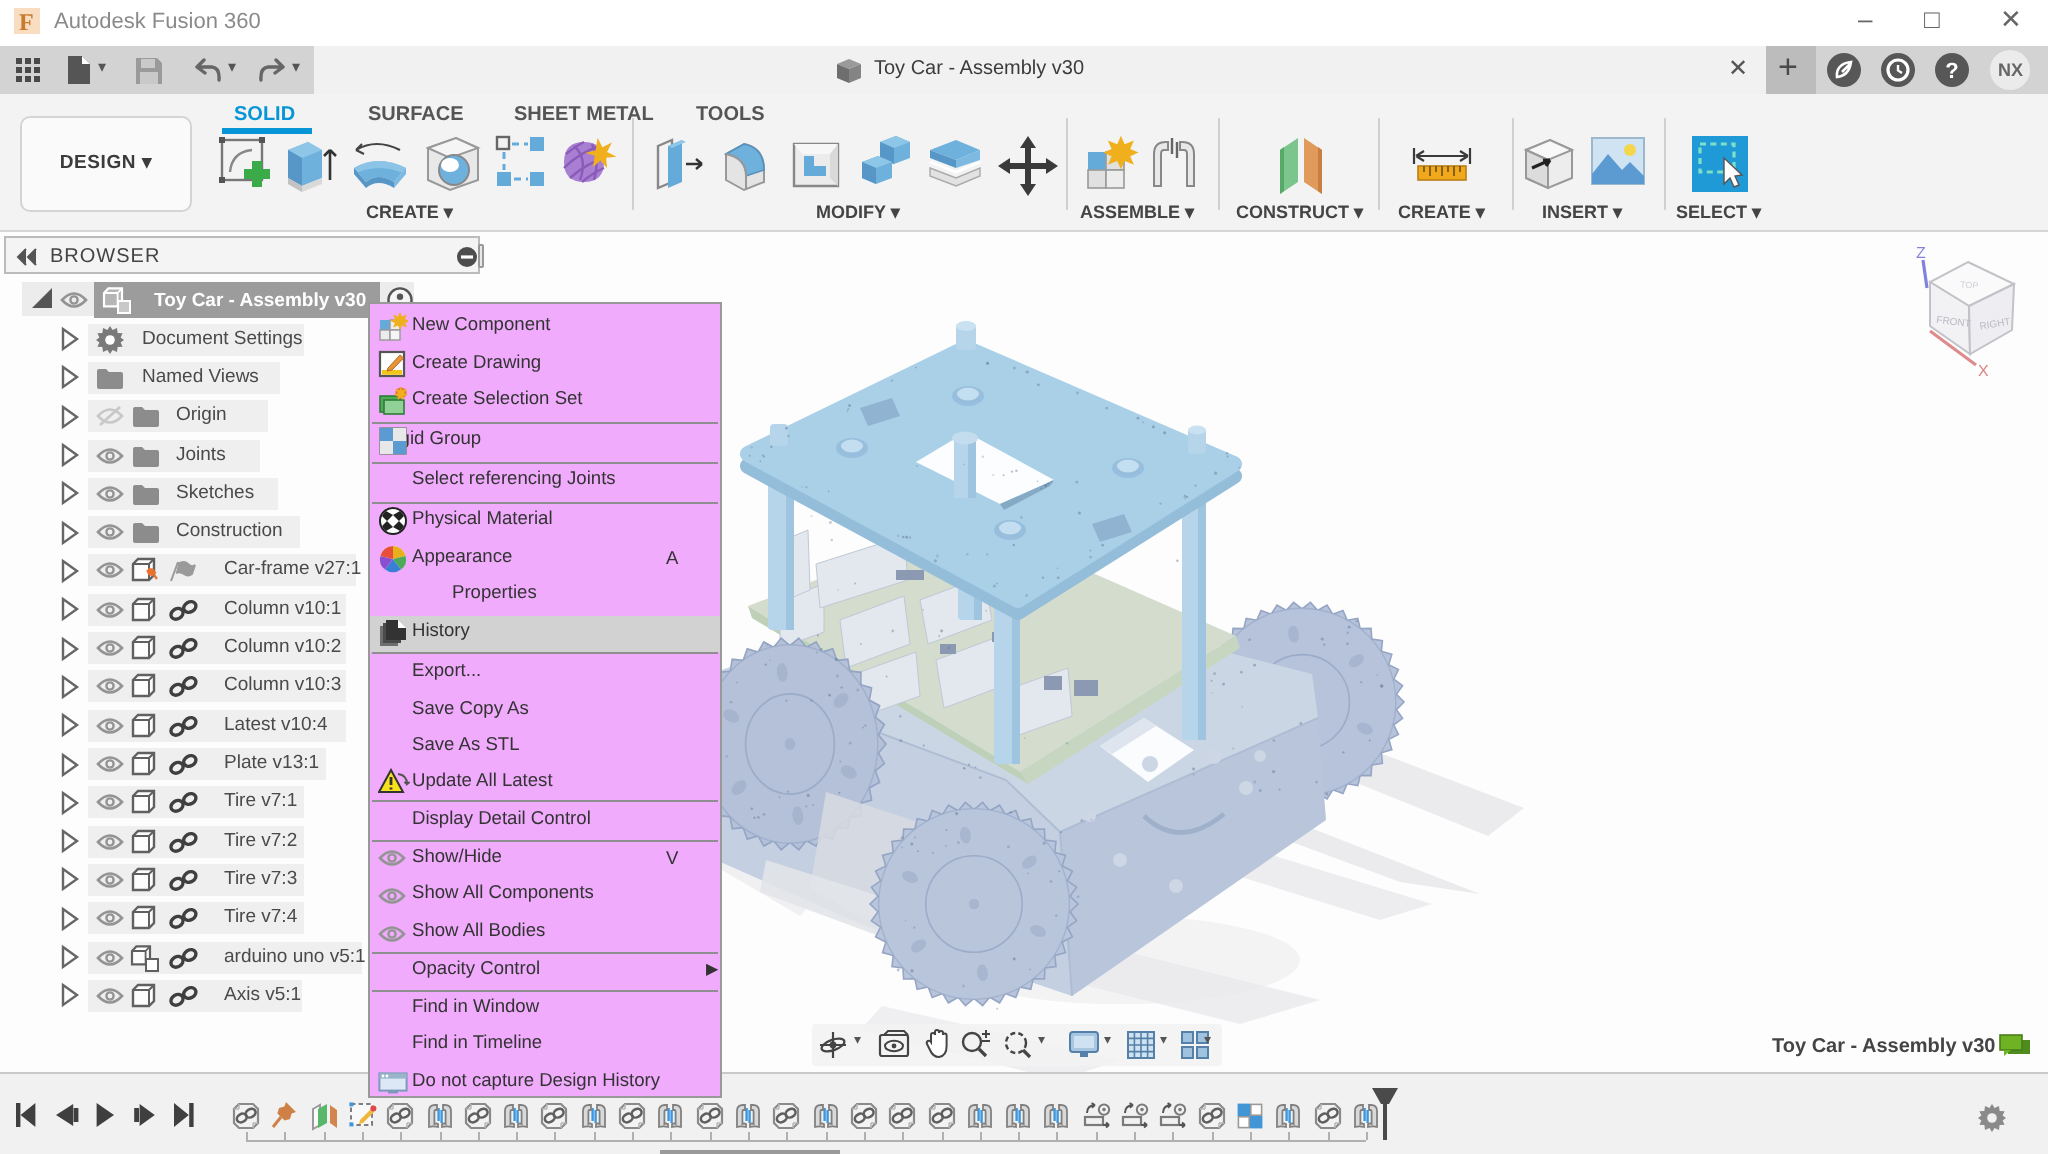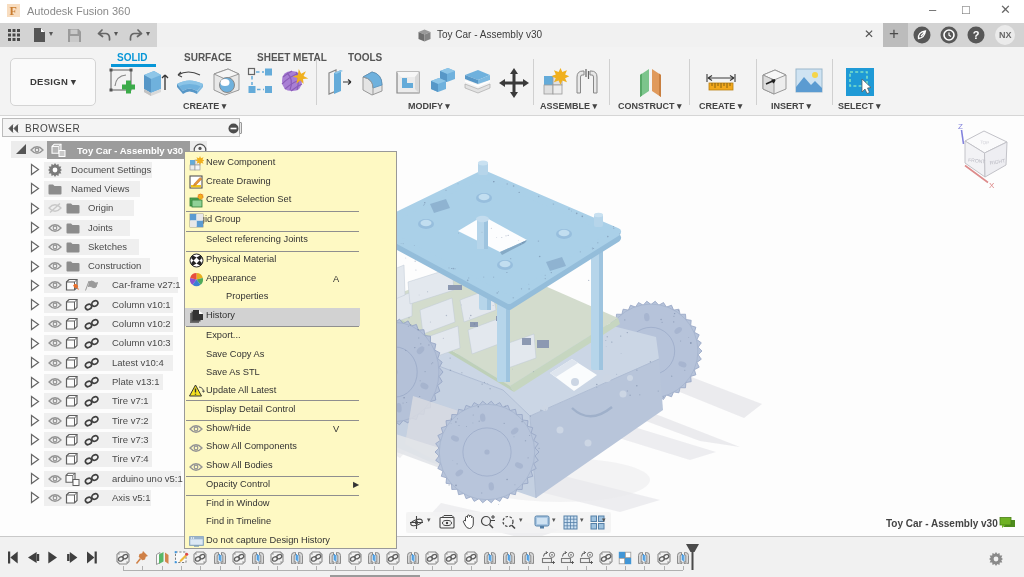--- a/index.html
+++ b/index.html
@@ -29,21 +29,21 @@
 
 
 #canvas { position:absolute; left:0; top:116px; width:1024px; height:420px; background:#fdfdfd; }
 
 
 #browser-head { position:absolute; left:2px; top:2px; width:238px; height:19px; background:#f4f4f4; border:1px solid #bbb; font-size:10px; color:#444; }
 .row { position:absolute; height:16px; background:#efefef; }
 .rowtext { position:absolute; top:2.5px; font-size:9.5px; color:#4a4a4a; white-space:nowrap; }
 
 
-#cmenu { position:absolute; left:184px; top:35px; width:213px; height:398px; background:#fef9c3; border:1px solid #999; z-index:50;text-align:center; }
+#cmenu { position:absolute; left:184px; top:35px; width:177px; height:398px; background:#f0abfc; border:1px solid #999; z-index:50;text-align:center; }
 
 
 #timeline { position:absolute; left:0; top:536px; width:1024px; height:41px; background:#f1f1f1; border-top:1px solid #c9c9c9; }
 
 
 #comments { position:absolute; left:2px; top:398px; width:191px; height:17px; background:#f1f1f1; border:1px solid #c3c3c3; font-size:9.5px; color:#555; }
 
 
 #navbar { position:absolute; left:406px; top:396px; height:21px; width:205px; background:rgba(242,242,242,.88); border-radius:2px; }
 </style>

